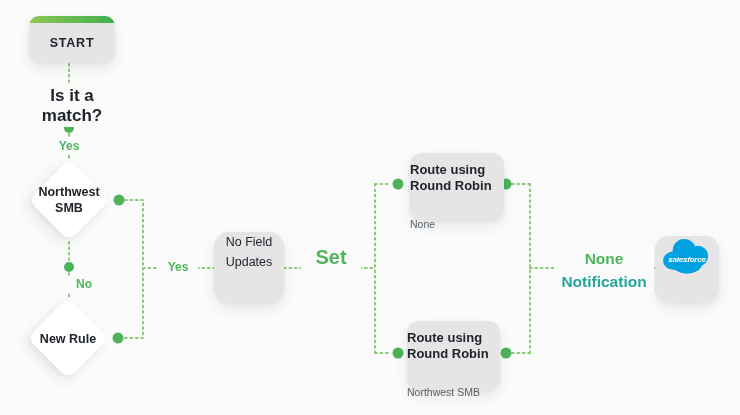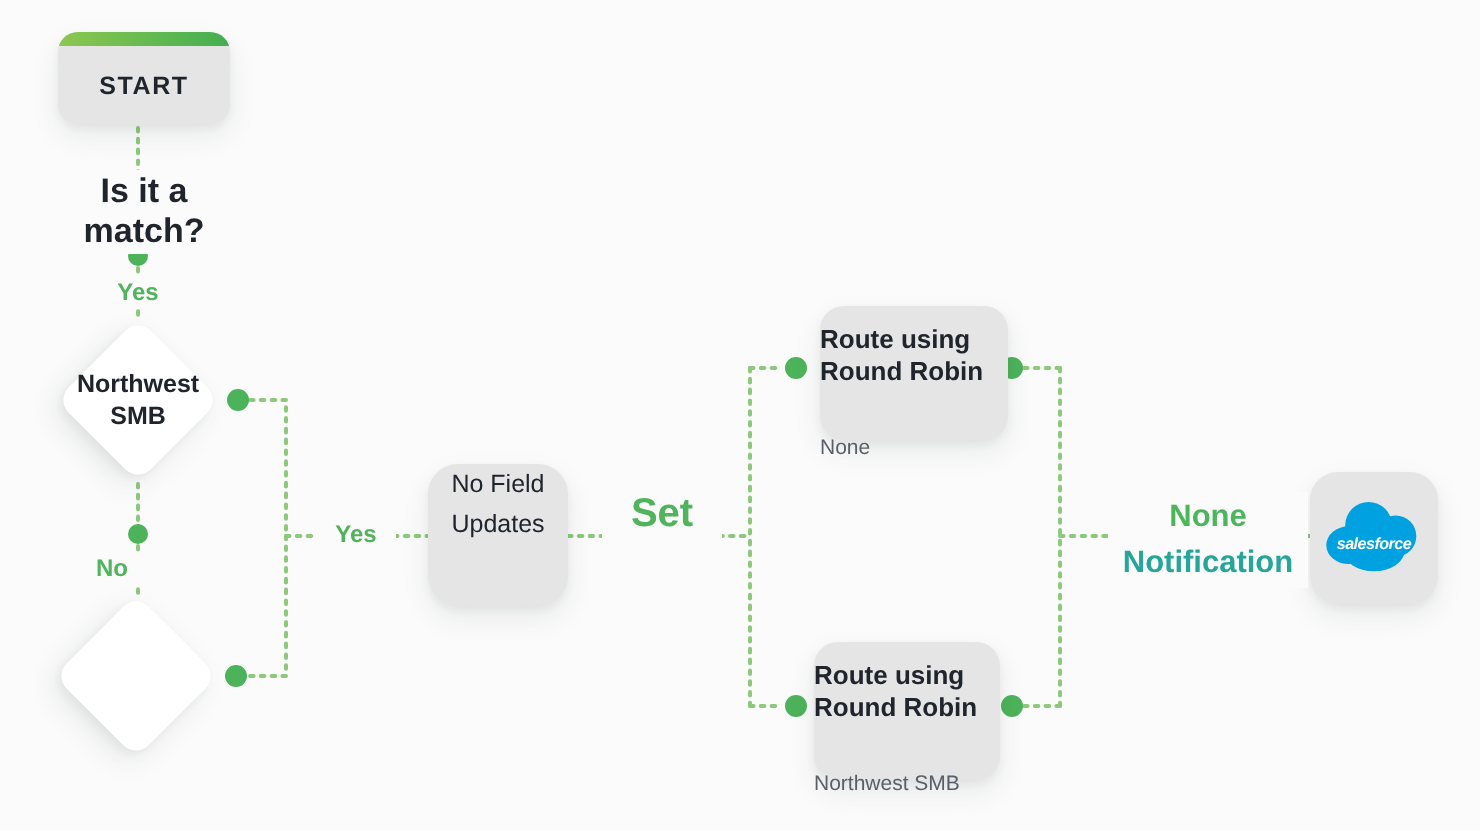--- a/index.html
+++ b/index.html
@@ -28,21 +28,21 @@
 
   
   .wire-label {
     position: absolute; z-index: 3; background: #fbfbfb; text-align: center;
     font-weight: bold; padding: 1px 0;
   }
   .dark-label  { color: #20252d; font-size: 17px; }
   .green-label { color: #4fb45c; font-size: 12px; }
   .q-label   { left: 20px;  top: 85px;  width: 104px; }
   .yes-top   { left: 49px;  top: 138px; width: 40px; }
-  .no-label  { left: 36px;  top: 276px; width: 40px; }
+  .no-label  { left: 64px;  top: 276px; width: 40px; }
   .yes-mid   { left: 158px; top: 259px; width: 40px; }
   .set-owner { left: 301px; top: 245px; width: 60px; font-size: 20px; line-height: 23px; }
   .send-notif{ left: 554px; top: 246px; width: 100px; font-size: 15.5px; line-height: 23px; }
   .send-line1 { color: #4cb65a; display: block; }
   .send-line2 { color: #26a69a; display: block; }
 
   
   .diamond-shape {
     position: absolute; width: 58px; height: 58px; background: #ffffff;
     border-radius: 9px; transform: rotate(45deg); z-index: 2;
@@ -67,21 +67,21 @@
     border-radius: 12px; text-align: left; padding-top: 9px;
     font-size: 13px; font-weight: 600; color: #20252d; line-height: 16px;
   }
   .route-top    { left: 410px; top: 153px; width: 94px; height: 67px; }
   .route-bottom { left: 407px; top: 321px; width: 93px; height: 69px; }
   .route-subtitle { margin-top: 22px; font-size: 10.5px; font-weight: 400; color: #585f66; }
 
   
   .sf-node {
     left: 655px; top: 236px; width: 64px; height: 66px; border-radius: 14px;
-    display: flex; align-items: center; justify-content: center;
+    display: flex; align-items: flex-start; justify-content: center;
   }
 </style>
 </head>
 <body>
 
 <div class="canvas">
 
   <svg class="wires" width="740" height="415" viewBox="0 0 740 415">
     <g fill="none" stroke="#8cc97a" stroke-width="2" stroke-linecap="round" stroke-dasharray="1.8 3.6">
       <path d="M 69 64 V 123"></path>
@@ -129,20 +129,21 @@
     <span class="send-line2">Notification</span>
   </div>
 
   <div class="diamond-shape diamond1"></div>
   <div class="diamond-label diamond1-label">
     <span style="display:block">Northwest</span>
     <span style="display:block">SMB</span>
   </div>
 
   <div class="diamond-shape diamond2"></div>
+  <div class="diamond-label diamond2-label">New Rule</div>
 
   <div class="node nofield-box">
     <div>
       <span style="display:block">No Field</span>
       <span style="display:block">Updates</span>
     </div>
   </div>
 
   <div class="node route-box route-top">
     <span style="display:block">Route using</span>

